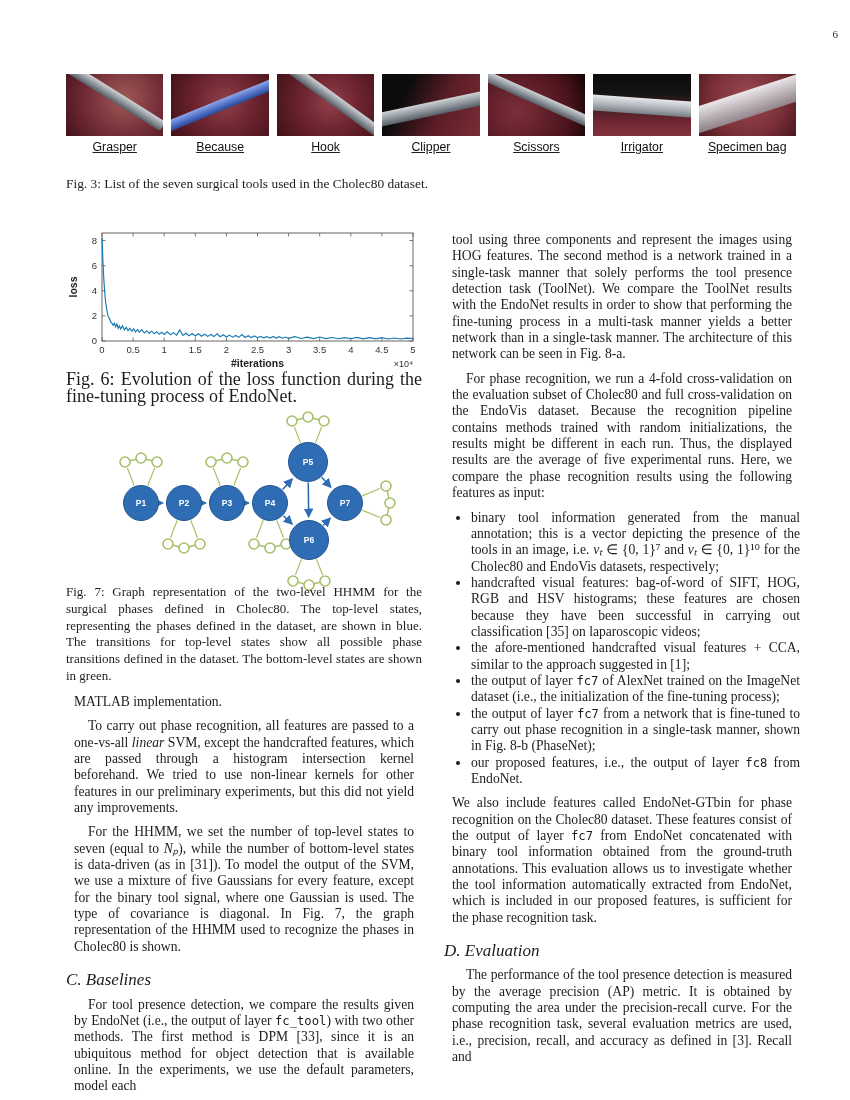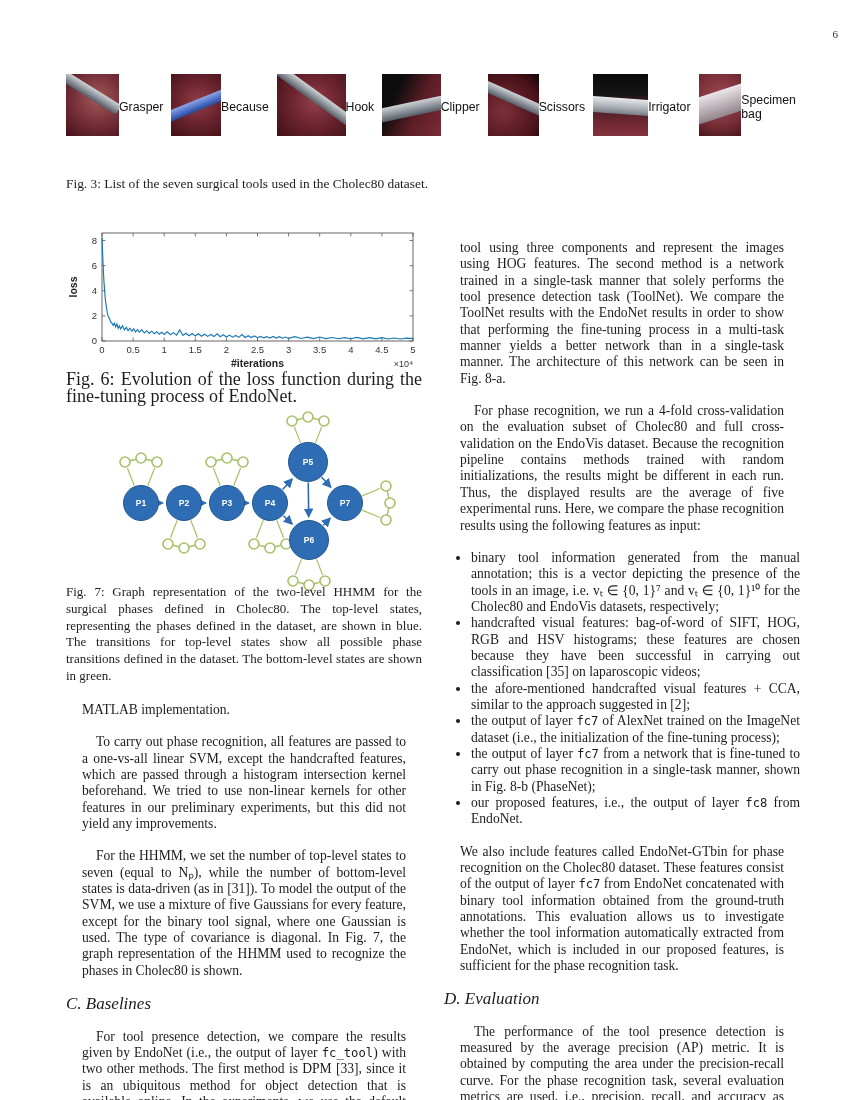--- a/index.html
+++ b/index.html
@@ -2,21 +2,21 @@
 <html><head>
 <meta charset="utf-8">
 <style>
   html,body{margin:0;padding:0;background:#ffffff;}
   .page{position:relative;width:850px;height:1100px;background:#ffffff;overflow:hidden;
         font-family:"Liberation Serif",serif;color:#1c1c1c;}
   .pagenum{position:absolute;top:28px;right:12px;font-size:11px;color:#333;}
 
   
   .tool-row{position:absolute;left:66px;top:74px;width:730px;display:flex;gap:8px;}
-  .tool-cell{flex:1;display:flex;align-items:center;}
+  .tool-cell{flex:1;display:flex;flex-direction:column;align-items:center;text-decoration:underline;}
   .tool-img{position:relative;width:100%;height:62px;overflow:hidden;
             background:radial-gradient(circle at 55% 45%,#91404a 0%,#6e2530 45%,#401016 100%);}
   .tool-img::before{content:"";position:absolute;left:-20%;top:35%;width:140%;height:11px;
             background:linear-gradient(180deg,#cfd3d6,#8d939a 55%,#565c63);
             transform:rotate(-28deg);border-radius:3px;}
   .t1{background:radial-gradient(circle at 60% 40%,#a05a55 0%,#77303a 50%,#451119 100%);}
   .t1::before{transform:rotate(32deg);top:18%;left:-30%;}
   .t2::before{background:linear-gradient(180deg,#8fa6e8,#4a6cc4 60%,#2d478f);transform:rotate(-22deg);top:42%;}
   .t3::before{transform:rotate(36deg);top:22%;}
   .t4{background:linear-gradient(115deg,#0c0c0c 25%,#5b1d26 60%,#7a2c36 100%);}
@@ -40,27 +40,27 @@
 
   
   .fig7-wrap{position:absolute;left:66px;top:408px;width:356px;text-align:center;}
   .fig7-caption{position:absolute;left:66px;top:584px;width:356px;text-align:justify;
                 font-size:13px;line-height:16.8px;}
 
   
   .col{position:absolute;width:356px;font-size:13.6px;line-height:16.35px;text-align:justify;}
   .col-left{left:66px;top:686px;}
   .col-right{left:444px;top:224px;}
-  .col p{margin:16px;text-indent:14px;}
+  .col p{margin:8px;text-indent:14px;}
   .col p.noindent{text-indent:0;}
   .col h4{margin:17px 0 7px 0;font-size:17px;font-weight:normal;font-style:italic;}
   .col ul{margin:4px 0 4px 0;padding-left:27px;}
   .col li{margin:0;padding-left:0;text-align:justify;}
   .code{font-family:"DejaVu Sans Mono",monospace;font-size:12.2px;}
-  .it{}
+  .it{font-style:italic;}
 
   svg text{font-family:"Liberation Sans",sans-serif;}
 </style>
 </head>
 <body>
 
 <div class="page">
 
   <div class="pagenum">6</div>
 
@@ -240,21 +240,21 @@
     <h4>C. Baselines</h4>
     <p>For tool presence detection, we compare the results given by EndoNet (i.e., the output of layer <span class="code">fc_tool</span>) with two other methods. The first method is DPM [33], since it is an ubiquitous method for object detection that is available online. In the experiments, we use the default parameters, model each</p>
   </div>
 
   <div class="col col-right">
     <p class="noindent">tool using three components and represent the images using HOG features. The second method is a network trained in a single-task manner that solely performs the tool presence detection task (ToolNet). We compare the ToolNet results with the EndoNet results in order to show that performing the fine-tuning process in a multi-task manner yields a better network than in a single-task manner. The architecture of this network can be seen in Fig. 8-a.</p>
     <p>For phase recognition, we run a 4-fold cross-validation on the evaluation subset of Cholec80 and full cross-validation on the EndoVis dataset. Because the recognition pipeline contains methods trained with random initializations, the results might be different in each run. Thus, the displayed results are the average of five experimental runs. Here, we compare the phase recognition results using the following features as input:</p>
     <ul id="bullet-list">
         <li>binary tool information generated from the manual annotation; this is a vector depicting the presence of the tools in an image, i.e. <span class="it">vₜ</span> ∈ {0, 1}⁷ and <span class="it">vₜ</span> ∈ {0, 1}¹⁰ for the Cholec80 and EndoVis datasets, respectively;</li>
         <li>handcrafted visual features: bag-of-word of SIFT, HOG, RGB and HSV histograms; these features are chosen because they have been successful in carrying out classification [35] on laparoscopic videos;</li>
-        <li>the afore-mentioned handcrafted visual features + CCA, similar to the approach suggested in [2];</li>
+        <li>the afore-mentioned handcrafted visual features + CCA, similar to the approach suggested in [1];</li>
         <li>the output of layer <span class="code">fc7</span> of AlexNet trained on the ImageNet dataset (i.e., the initialization of the fine-tuning process);</li>
         <li>the output of layer <span class="code">fc7</span> from a network that is fine-tuned to carry out phase recognition in a single-task manner, shown in Fig. 8-b (PhaseNet);</li>
         <li>our proposed features, i.e., the output of layer <span class="code">fc8</span> from EndoNet.</li>
       </ul>
     <p class="noindent">We also include features called EndoNet-GTbin for phase recognition on the Cholec80 dataset. These features consist of the output of layer <span class="code">fc7</span> from EndoNet concatenated with binary tool information obtained from the ground-truth annotations. This evaluation allows us to investigate whether the tool information automatically extracted from EndoNet, which is included in our proposed features, is sufficient for the phase recognition task.</p>
     <h4>D. Evaluation</h4>
     <p>The performance of the tool presence detection is measured by the average precision (AP) metric. It is obtained by computing the area under the precision-recall curve. For the phase recognition task, several evaluation metrics are used, i.e., precision, recall, and accuracy as defined in [3]. Recall and</p>
   </div>
 
 </div>

